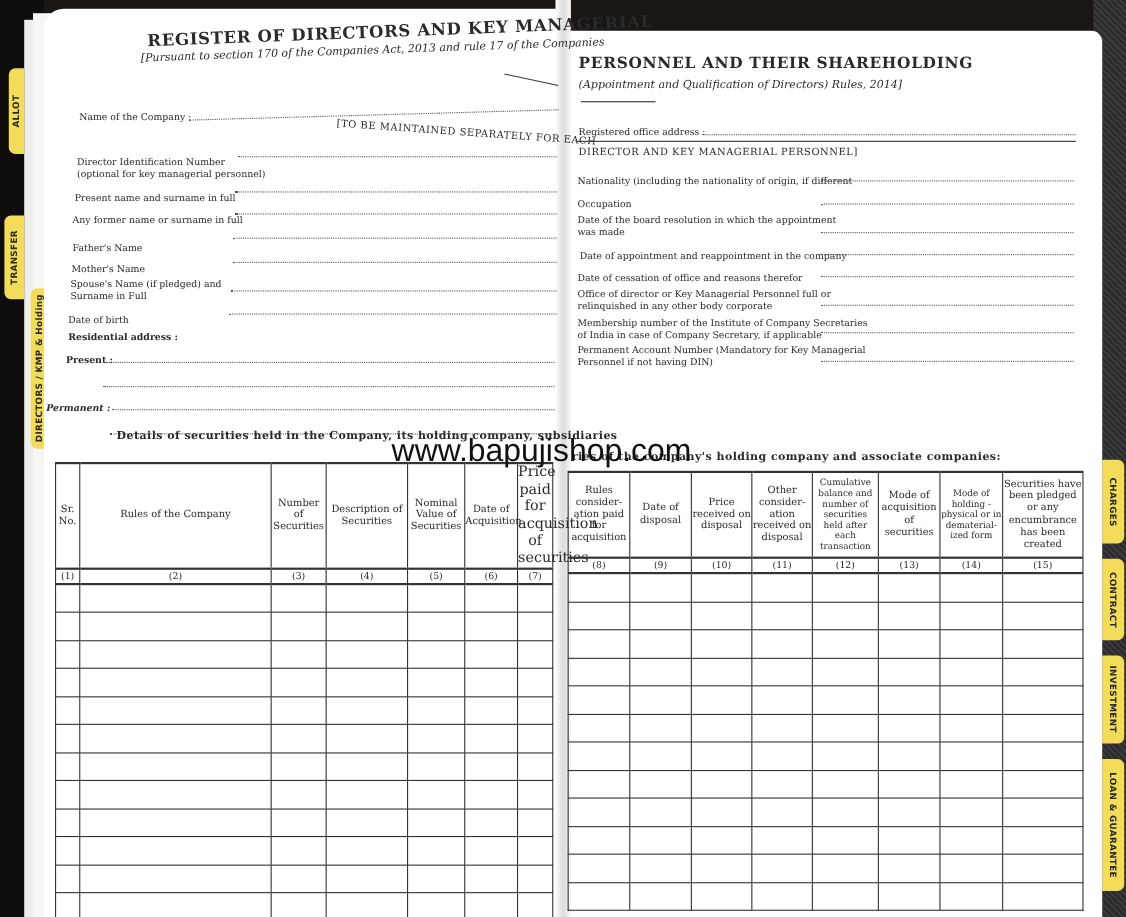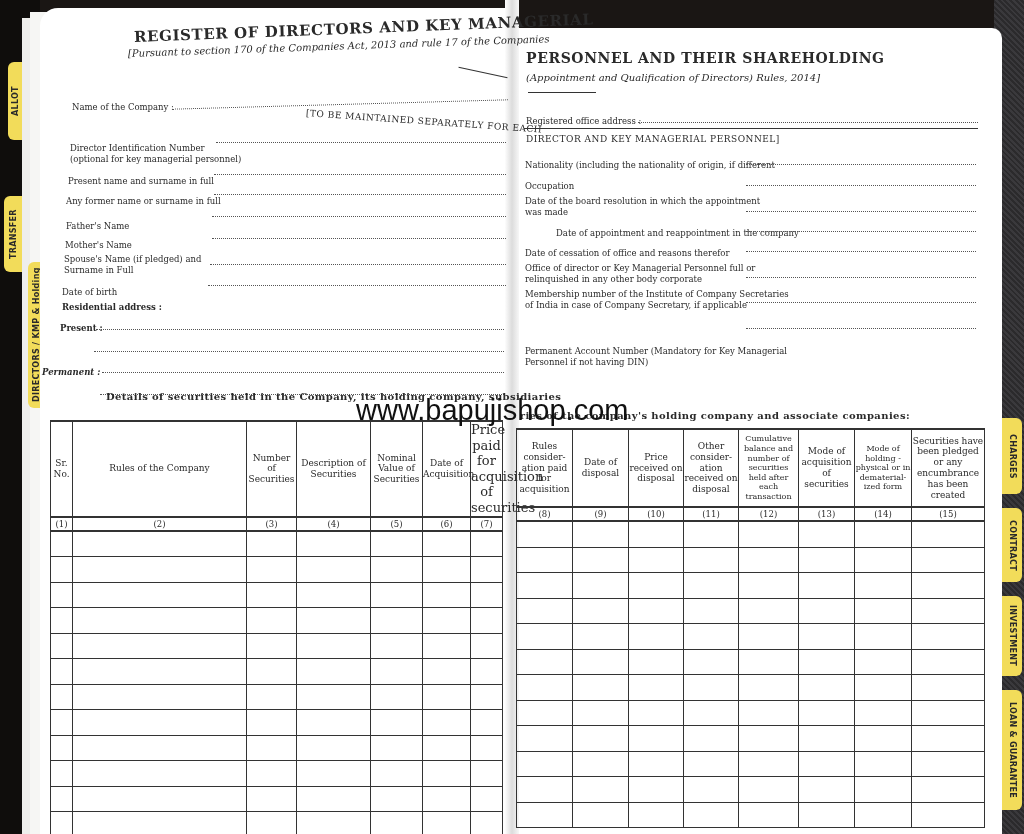--- a/index.html
+++ b/index.html
@@ -135,33 +135,33 @@
 
 <div class="txt" style="left:525px; top:160px;">Nationality (including the nationality of origin, if different</div>
 <div class="dots" style="left:746px; top:164px; width:230px;"></div>
 
 <div class="txt" style="left:525px; top:181px;">Occupation</div>
 <div class="dots" style="left:746px; top:185px; width:230px;"></div>
 
 <div class="txt" style="left:525px; top:196px;"><span>Date of the board resolution in which the appointment</span><br><span>was made</span></div>
 <div class="dots" style="left:746px; top:211px; width:230px;"></div>
 
-<div class="txt" style="left:556px; top:228px;">Date of appointment and reappointment in the company</div>
+<div class="txt" style="left:527px; top:228px;">Date of appointment and reappointment in the company</div>
 <div class="dots" style="left:746px; top:231px; width:230px;"></div>
 
 <div class="txt" style="left:525px; top:248px;">Date of cessation of office and reasons therefor</div>
 <div class="dots" style="left:746px; top:251px; width:230px;"></div>
 
 <div class="txt" style="left:525px; top:263px;"><span>Office of director or Key Managerial Personnel full or</span><br><span>relinquished in any other body corporate</span></div>
 <div class="dots" style="left:746px; top:277px; width:230px;"></div>
 
 <div class="txt" style="left:525px; top:289px;"><span>Membership number of the Institute of Company Secretaries</span><br><span>of India in case of Company Secretary, if applicable</span></div>
 <div class="dots" style="left:746px; top:302px; width:230px;"></div>
 
-<div class="txt" style="left:525px; top:314px;margin-top:32px;"><span>Permanent Account Number (Mandatory for Key Managerial</span><br><span>Personnel if not having DIN)</span></div>
+<div class="txt" style="left:525px; top:314px;"><span>Permanent Account Number (Mandatory for Key Managerial</span><br><span>Personnel if not having DIN)</span></div>
 <div class="dots" style="left:746px; top:328px; width:230px;"></div>
 
 <div class="section-head" style="left:106px; top:391px;">Details of securities held in the Company, its holding company, subsidiaries</div>
 <div class="section-head" style="left:520px; top:410px; background:#fff; padding-left:120px; width:270px; overflow:hidden; text-align:right; direction:rtl;"><span style="direction:ltr; unicode-bidi:bidi-override;">subsidiaries of the company's holding company and associate companies:</span></div>
 
 <table class="reg" style="left:50px; top:420px; width:452px;">
   <colgroup>
     <col style="width:22px">
       <col style="width:174px">
       <col style="width:50px">

